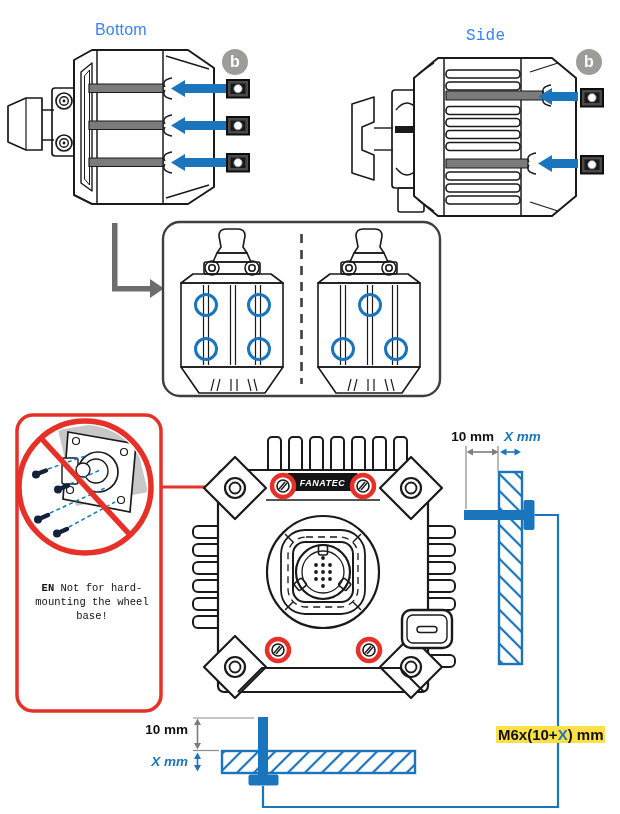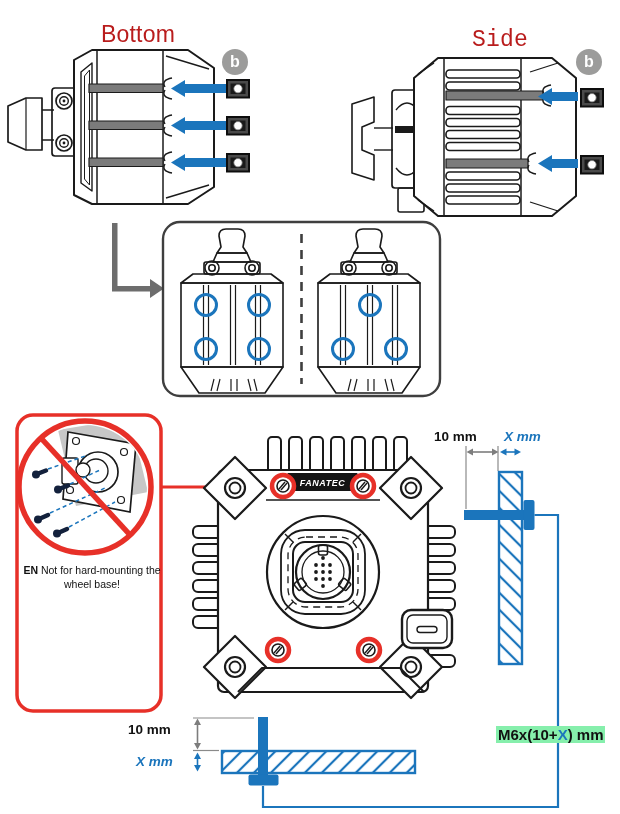--- a/index.html
+++ b/index.html
@@ -1,28 +1,28 @@
 <!DOCTYPE html>
 <html><head>
 <meta charset="utf-8">
 <style>
   html,body{margin:0;padding:0;background:#fff;}
   #canvas{position:relative;width:620px;height:814px;background:#fff;overflow:hidden;
           font-family:"Liberation Sans",sans-serif;}
   #art{position:absolute;left:0;top:0;}
   .overlay{position:absolute;white-space:nowrap;}
-  .view-title{font-size:23px;color:#b91c1c;letter-spacing:.2px;margin-left:6px;}
+  .view-title{font-size:16px;color:#3b82f6;letter-spacing:.2px;}
   .badge{width:26px;height:26px;border-radius:50%;background:#9c9c9b;color:#fff;
          font-weight:bold;font-size:16px;text-align:center;line-height:25px;}
   .warning-text{width:140px;font-size:10.5px;line-height:1.35;color:#111;
                 text-align:center;white-space:normal;}
   .dim{font-weight:bold;font-size:13.5px;color:#111;}
   .dim.blue{color:#1b75bc;font-style:italic;}
-  .dim.right{}
-  .m6{font-weight:bold;font-size:15px;color:#111;background:#86efac;padding:0 2px;}
+  .dim.right{text-align:right;}
+  .m6{font-weight:bold;font-size:15px;color:#111;background:#fde047;padding:0 2px;}
   .m6 .x{color:#1b75bc;}
 </style>
 </head>
 <body>
 
 <div id="canvas">
 
 <svg id="art" width="620" height="814" viewBox="0 0 620 814">
   <defs>
     <pattern id="hatchA" width="12" height="12" patternUnits="userSpaceOnUse" patternTransform="rotate(-45)">
@@ -412,21 +412,21 @@
 
   <polyline points="534.5,515 558,515 558,807 263,807 263,786" fill="none" stroke="#1b75bc" stroke-width="2.2"></polyline>
 </svg>
 
 <div class="overlay view-title" style="left:95px;top:21px;">Bottom</div>
 <div class="overlay view-title" style="left:466px;top:27px;font-family:Liberation Mono, monospace;">Side</div>
 
 <div class="overlay badge" style="left:222px;top:49px;">b</div>
 <div class="overlay badge" style="left:576px;top:49px;">b</div>
 
-<div class="overlay warning-text" style="left:22px;top:563px;"><b>EN</b> <span>Not for hard-mounting the wheel base!</span></div>
+<div class="overlay warning-text" style="left:22px;top:581px;font-family:Liberation Mono, monospace;"><b>EN</b> <span>Not for hard-mounting the wheel base!</span></div>
 
 <div class="overlay dim right" style="left:434px;top:429px;width:60px;">10 mm</div>
 <div class="overlay dim blue" style="left:504px;top:429px;">X mm</div>
 
 <div class="overlay dim right" style="left:128px;top:722px;width:60px;">10 mm</div>
 <div class="overlay dim blue right" style="left:136px;top:754px;width:52px;">X mm</div>
 
 <div class="overlay m6" style="left:496px;top:726px;"><span>M6x(10+</span><span class="x">X</span><span>) mm</span></div>
 
 </div>

